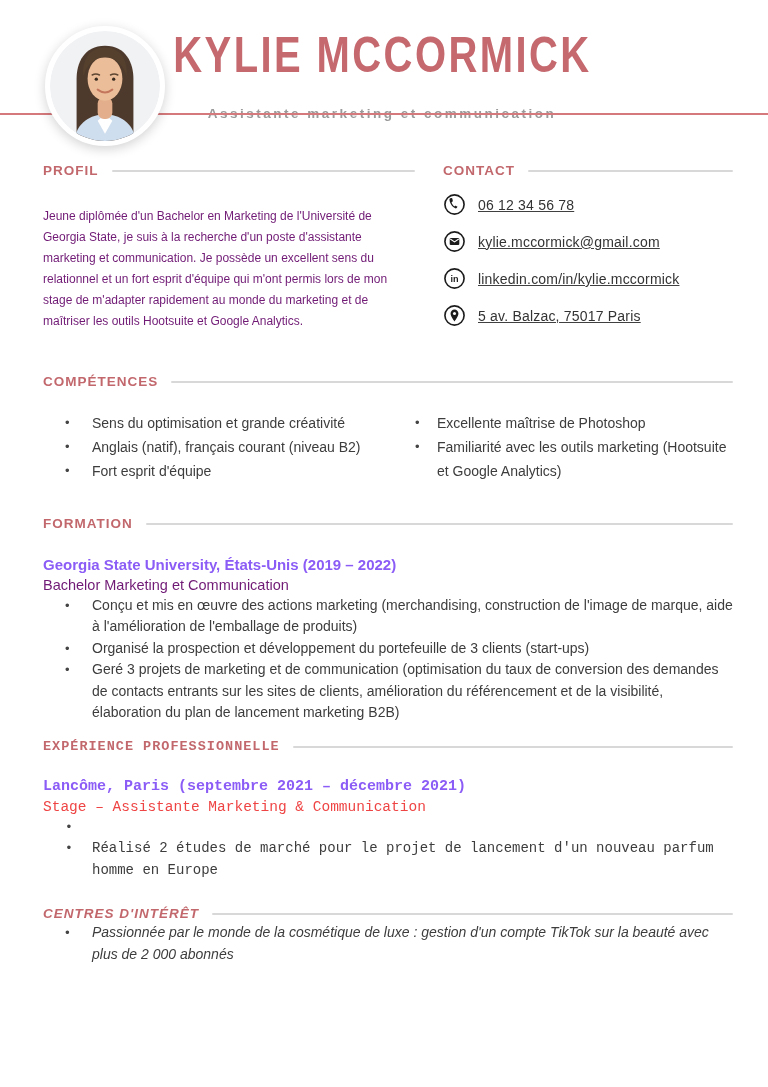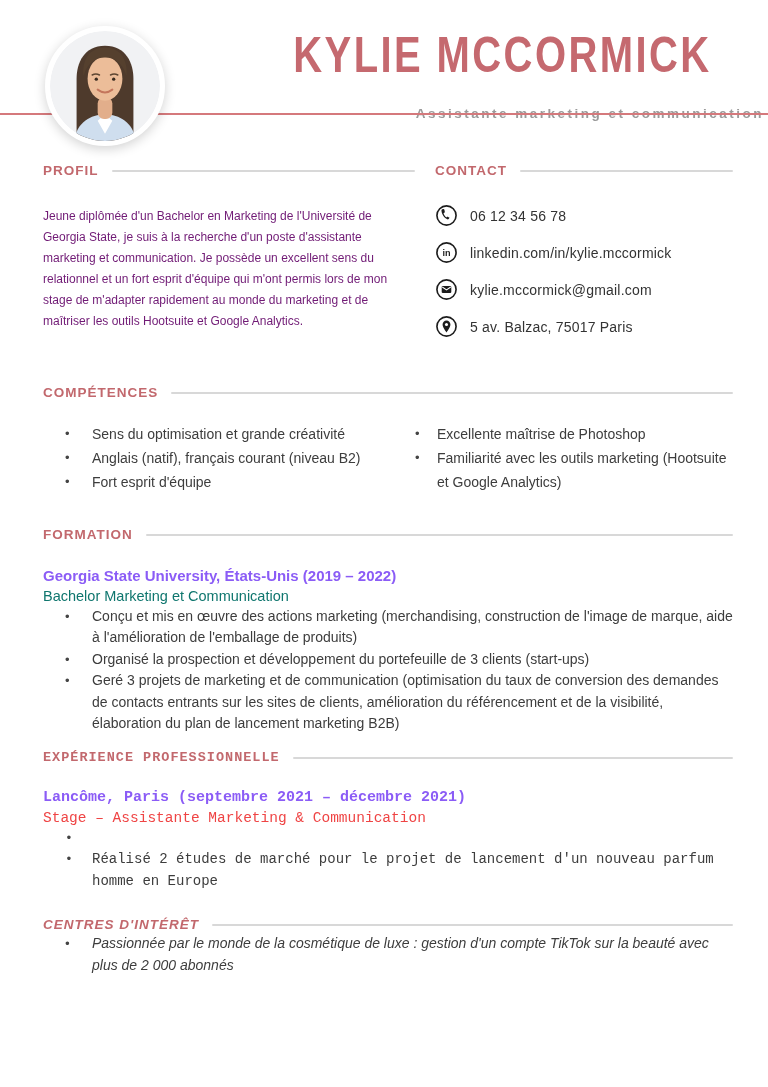--- a/index.html
+++ b/index.html
@@ -10,60 +10,60 @@
   }
   
   .header{position:relative; height:115px;}
   .accent-rule{position:absolute; left:0; right:0; top:113px; height:2px; background:#d5797c; z-index:1;}
   .photo-wrap{
     position:absolute; left:45px; top:26px; width:120px; height:120px; z-index:2;
     border-radius:50%; background:#fff; border:5px solid #ffffff;
     box-shadow:0 3px 12px rgba(0,0,0,0.18); box-sizing:border-box; overflow:hidden;
   }
   .photo-wrap svg{display:block; width:110px; height:110px;}
-  .header-text{position:absolute; left:0; right:4px; top:0; text-align:right; z-index:0;}
+  .header-text{position:absolute; left:0; right:4px; top:0; text-align:center; z-index:0;}
   .name{
     display:inline-block; margin-top:30px; font-size:50px; font-weight:bold;
     letter-spacing:3px; color:#c5696f; transform:scaleX(0.8); transform-origin:center;
     white-space:nowrap; line-height:1;
   }
   .subtitle{
     margin-top:26px; font-size:13.5px; font-weight:bold; letter-spacing:2.5px; color:#9a9a9a;
   }
   
   .content{padding:48px 35px 0 43px;}
   .sec-head{display:flex; align-items:center;}
   .sec-title{
     font-size:13.5px; font-weight:bold; color:#c2686d; letter-spacing:1px;
     white-space:nowrap; line-height:1.2;
   }
   .sec-line{flex:1; height:2px; background:#d8d8d8; margin-left:13px; border-radius:1px;}
-  .two-col{display:flex; gap:20px;}
+  .two-col{display:flex; gap:28px;}
   .col-left{width:372px; flex:none;}
   .col-right{flex:1;}
   .profil-text{margin-top:27px; font-size:12px; line-height:21px; color:#701a75;}
   
-  .contact-list{margin-top:25px;}
+  .contact-list{margin-top:14px;text-decoration:underline;}
   .contact-row{display:flex; align-items:center; margin-bottom:14px;}
   .contact-icon{flex:none; width:23px; height:23px; margin-right:12px;}
   .contact-label{font-size:14px; color:#333333; letter-spacing:0.2px;}
   
   ul.bullets{list-style:none; margin:0; padding:0 0 0 22px;}
   ul.bullets li{display:flex; font-size:14px; line-height:21.5px; color:#3d3d3d;}
   ul.bullets li .b{flex:none; width:27px; color:#444; font-size:13px;}
   ul.bullets.skills li{line-height:24px;}
   ul.bullets.no-indent{padding-left:0;}
   ul.bullets.no-indent li .b{width:22px;}
   
   .skills-area{display:flex; margin-top:21px;}
   .skills-left{width:372px; flex:none;}
   .skills-right{flex:1;}
   .entry{margin-top:22px;}
   .entry-title{font-size:15px; font-weight:bold; color:#8b5cf6; line-height:19px;}
-  .entry-sub{font-size:14.5px; color:#0f766e; line-height:20px; margin-top:1px;}
+  .entry-sub{font-size:14.5px; color:#701a75; line-height:20px; margin-top:1px;}
   .entry-sub.muted{color:#ef4444;}
   .mt-sec-competences{margin-top:33px;}
   .mt-sec-formation{margin-top:33px;}
   .mt-sec-experience{margin-top:15px;font-family:Liberation Mono, monospace;}
   .mt-sec-interets{margin-top:25px;font-style:italic;}
   .mt-bullets{margin-top:14px;}
   .mt-bullets-exp{margin-top:17px;}
   .mt-bullets-int{margin-top:22px;}
 </style>
 </head>
@@ -117,32 +117,32 @@
             <svg class="contact-icon" viewBox="0 0 24 24">
               <circle cx="12" cy="12" r="10" fill="none" stroke="#1c1c1c" stroke-width="1.7"></circle>
               <path d="M15.9 13.9l-1.9-.85c-.4-.18-.85-.08-1.13.23l-.72.74c-1.55-.85-2.82-2.12-3.67-3.67l.74-.72c.31-.28.41-.73.23-1.13L8.6 6.6c-.22-.5-.8-.74-1.3-.52l-.95.4c-.5.22-.77.77-.63 1.3.98 3.85 4.05 6.92 7.9 7.9.53.14 1.08-.13 1.3-.63l.4-.95c.22-.5-.02-1.08-.52-1.3z" fill="#1c1c1c" transform="rotate(12 12 12)"></path>
             </svg>
             <span class="contact-label">06 12 34 56 78</span>
           </div>
 
           <div class="contact-row">
             <svg class="contact-icon" viewBox="0 0 24 24">
               <circle cx="12" cy="12" r="10" fill="none" stroke="#1c1c1c" stroke-width="1.7"></circle>
-              <text x="12" y="15.6" text-anchor="middle" font-family="Liberation Sans, sans-serif" font-size="9.5" font-weight="bold" fill="#1c1c1c">in</text>
-            </svg>
-            <span class="contact-label">linkedin.com/in/kylie.mccormick</span>
-          </div>
-
-          <div class="contact-row">
-            <svg class="contact-icon" viewBox="0 0 24 24">
-              <circle cx="12" cy="12" r="10" fill="none" stroke="#1c1c1c" stroke-width="1.7"></circle>
               <rect x="7" y="8.4" width="10" height="7.2" rx="1.1" fill="#1c1c1c"></rect>
               <polyline points="7.6,9.4 12,12.4 16.4,9.4" fill="none" stroke="#ffffff" stroke-width="1.1"></polyline>
             </svg>
             <span class="contact-label">kylie.mccormick@gmail.com</span>
+          </div>
+
+          <div class="contact-row">
+            <svg class="contact-icon" viewBox="0 0 24 24">
+              <circle cx="12" cy="12" r="10" fill="none" stroke="#1c1c1c" stroke-width="1.7"></circle>
+              <text x="12" y="15.6" text-anchor="middle" font-family="Liberation Sans, sans-serif" font-size="9.5" font-weight="bold" fill="#1c1c1c">in</text>
+            </svg>
+            <span class="contact-label">linkedin.com/in/kylie.mccormick</span>
           </div>
 
           <div class="contact-row">
             <svg class="contact-icon" viewBox="0 0 24 24">
               <circle cx="12" cy="12" r="10" fill="none" stroke="#1c1c1c" stroke-width="1.7"></circle>
               <path d="M12 5.8c-2.3 0-4.1 1.8-4.1 4.1 0 3 4.1 8.3 4.1 8.3s4.1-5.3 4.1-8.3c0-2.3-1.8-4.1-4.1-4.1z" fill="#1c1c1c"></path>
               <circle cx="12" cy="9.9" r="1.6" fill="#ffffff"></circle>
             </svg>
             <span class="contact-label">5 av. Balzac, 75017 Paris</span>
           </div>

